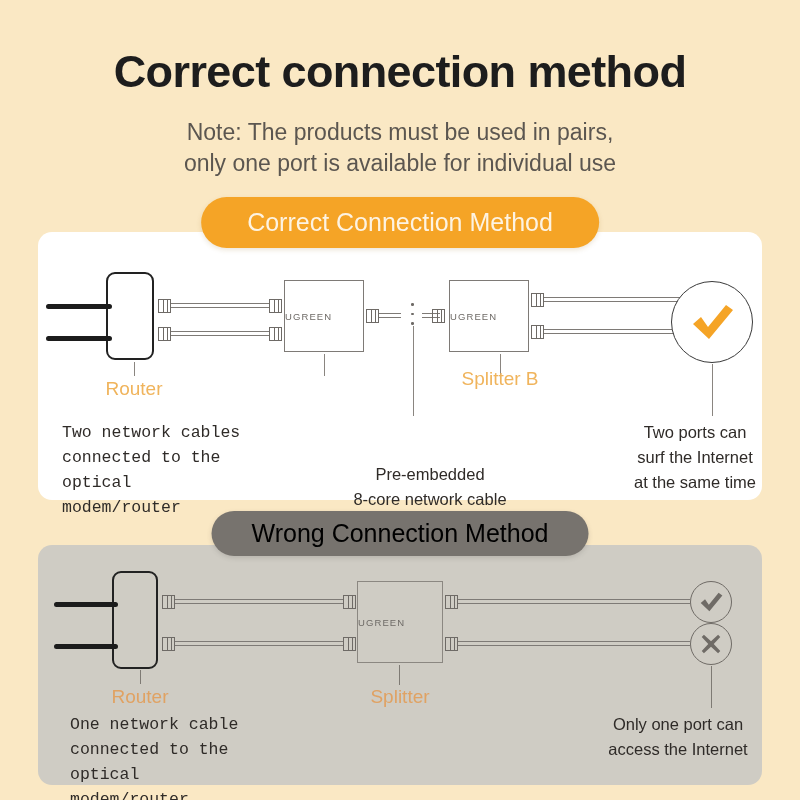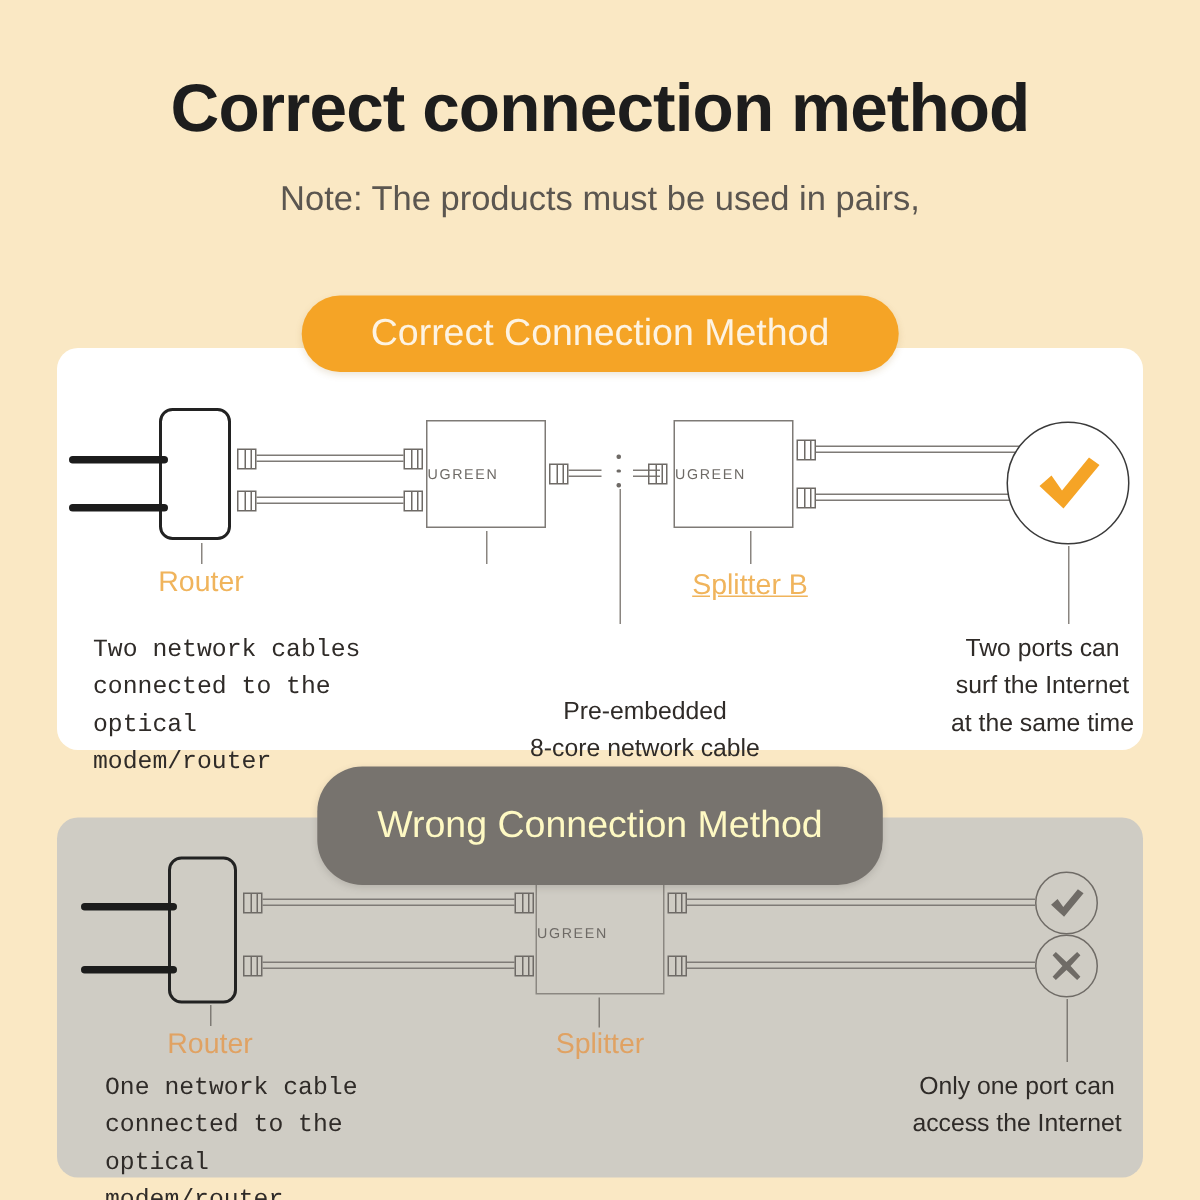--- a/index.html
+++ b/index.html
@@ -36,22 +36,22 @@
     top: 197px;
     background: #f5a426;
     color: #fdf3e2;
     padding: 11px 46px;
     font-size: 25px; font-weight: 400;
     box-shadow: 0 2px 5px rgba(150,110,40,.18);
   }
   .banner-wrong {
     top: 511px;
     background: #77736e;
-    color: #fef9c3;
-    padding: 25px 40px;
+    color: #000000;
+    padding: 8px 40px;
     font-size: 25px; font-weight: 400;
     box-shadow: 0 2px 5px rgba(90,85,80,.2);
   }
 
   
   .card {
     position: absolute; left: 38px; width: 724px;
     border-radius: 14px;
   }
   .card-correct { top: 232px; height: 268px; background: #ffffff; }
@@ -135,20 +135,21 @@
   .caption.c-left   { text-align: left; font-family: Liberation Mono, monospace; }
 </style>
 </head>
 <body>
 
 <div class="page">
 
   <div class="title">Correct connection method</div>
   <div class="subtitle">
     <div>Note: The products must be used in pairs,</div>
+    <div>only one port is available for individual use</div>
   </div>
 
   <div class="card card-correct"></div>
   <div class="banner banner-correct">Correct Connection Method</div>
 
   <div class="router" style="left:106px; top:272px; width:48px; height:88px;"></div>
   <div class="prong" style="left:46px; top:304px; width:66px;"></div>
   <div class="prong" style="left:46px; top:336px; width:66px;"></div>
 
   <div class="conn" style="left:158px; top:299px;"></div>
@@ -188,21 +189,21 @@
     </svg>
   </div>
 
   <div class="leader" style="left:134px; top:362px; height:14px;"></div>
   <div class="leader" style="left:324px; top:354px; height:22px;"></div>
   <div class="leader" style="left:500px; top:354px; height:22px;"></div>
   <div class="leader" style="left:413px; top:326px; height:90px;"></div>
   <div class="leader" style="left:712px; top:364px; height:52px;"></div>
 
   <div class="devlabel" style="left:84px; top:378px; width:100px;">Router</div>
-  <div class="devlabel" style="left:440px; top:380px; width:120px;text-decoration:underline;">Splitter B</div>
+  <div class="devlabel" style="left:440px; top:368px; width:120px;">Splitter B</div>
 
   <div class="caption c-left" style="left:62px; top:420px; width:210px;">Two network cables
 connected to the optical
 modem/router</div>
   <div class="caption c-center" style="left:330px; top:424px; width:200px;margin-top:38px;">Pre-embedded
 8-core network cable</div>
   <div class="caption c-center" style="left:605px; top:420px; width:180px;">Two ports can
 surf the Internet
 at the same time</div>
 

